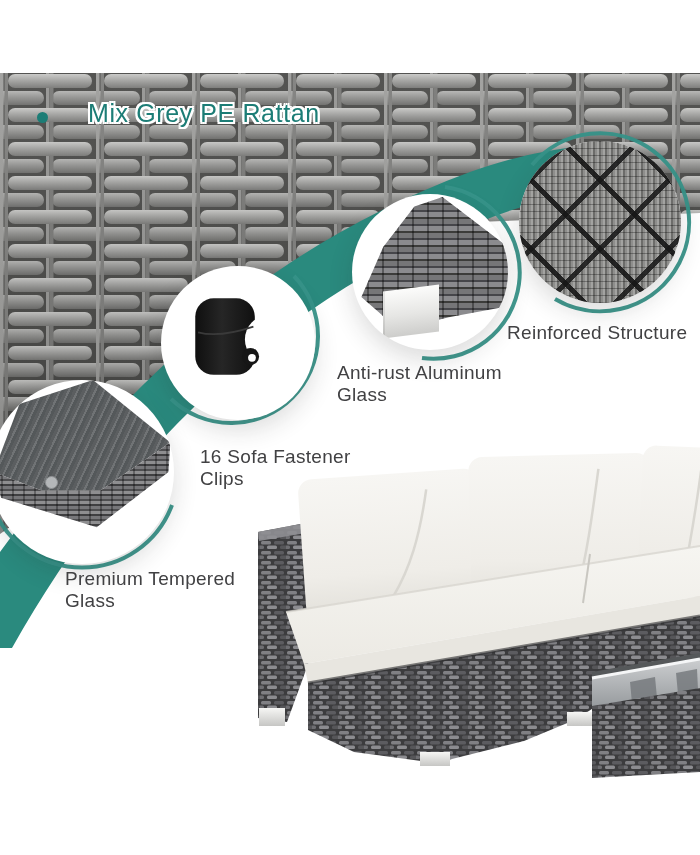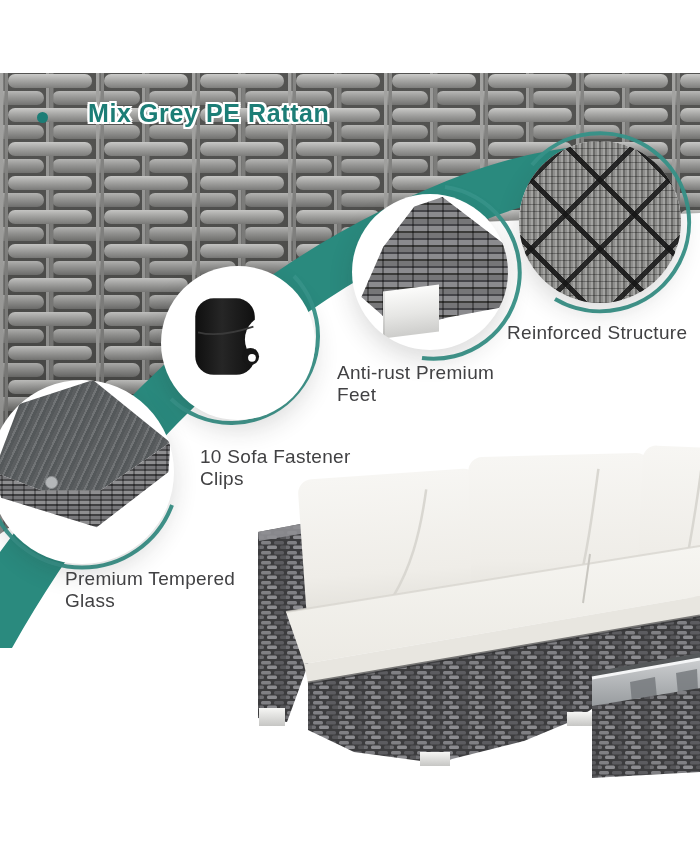--- a/index.html
+++ b/index.html
@@ -47,21 +47,21 @@
   .glass-side{position:absolute;inset:0;
     clip-path:polygon(2% 50%,28% 60%,60% 60%,98% 34%,97% 50%,58% 80%,6% 64%);
     background:
       repeating-linear-gradient(90deg, rgba(0,0,0,.30) 0 2px, transparent 2px 11px),
       repeating-linear-gradient(0deg,#8e8e90 0 3px,#4e4e50 3px 5px,#77777a 5px 8px,#3f3f41 8px 10px);}
   .glass-dot{position:absolute;left:30%;top:52%;width:11px;height:11px;border-radius:50%;
     background:#b4b7b9;border:1px solid #8f9294;}
   
   .headline{
     position:absolute;left:64px;top:99px;z-index:4;white-space:nowrap;
-    font-size:25px;font-weight:bold;letter-spacing:.6px;color:#1c7d76;
+    font-size:25px;font-weight:normal;letter-spacing:.6px;color:#1c7d76;
     text-shadow:-2px -2px 0 #fff,2px -2px 0 #fff,-2px 2px 0 #fff,2px 2px 0 #fff,
                  0 -2px 0 #fff,0 2px 0 #fff,-2px 0 0 #fff,2px 0 0 #fff;
     padding-left:24px;
   }
   .bullet{position:absolute;left:37px;top:112px;width:11px;height:11px;border-radius:50%;
     background:#1c7d76;z-index:4;}
   .label{position:absolute;z-index:4;font-size:19px;line-height:1.18;letter-spacing:.3px;color:#414143;}
   #l-reinforced{left:507px;top:322px;white-space:nowrap;}
   #l-feet{left:337px;top:362px;width:184px;}
   #l-clips{left:200px;top:446px;width:162px;}
@@ -148,22 +148,22 @@
 
   <div class="pcircle" id="c-glass">
     <div class="glass-top"></div>
     <div class="glass-side"></div>
     <div class="glass-dot"></div>
   </div>
 
   <div class="bullet"></div>
   <div class="headline">Mix Grey PE Rattan</div>
   <div class="label" id="l-reinforced">Reinforced Structure</div>
-  <div class="label" id="l-feet">Anti-rust Premium Feet</div>
-  <div class="label" id="l-clips">10 Sofa Fastener Clips</div>
+  <div class="label" id="l-feet">Anti-rust Aluminum Glass</div>
+  <div class="label" id="l-clips">16 Sofa Fastener Clips</div>
   <div class="label" id="l-glass">Premium Tempered Glass</div>
 
   <svg class="sofa-svg" viewBox="0 430 700 425">
     <defs>
       <linearGradient id="pillowG" x1="0" y1="0" x2="0" y2="1">
         <stop offset="0" stop-color="#f7f6f3"></stop>
           <stop offset=".7" stop-color="#efede8"></stop>
           <stop offset="1" stop-color="#e2e0da"></stop>
       </linearGradient>
       <linearGradient id="seatG" x1="0" y1="0" x2="0" y2="1">

